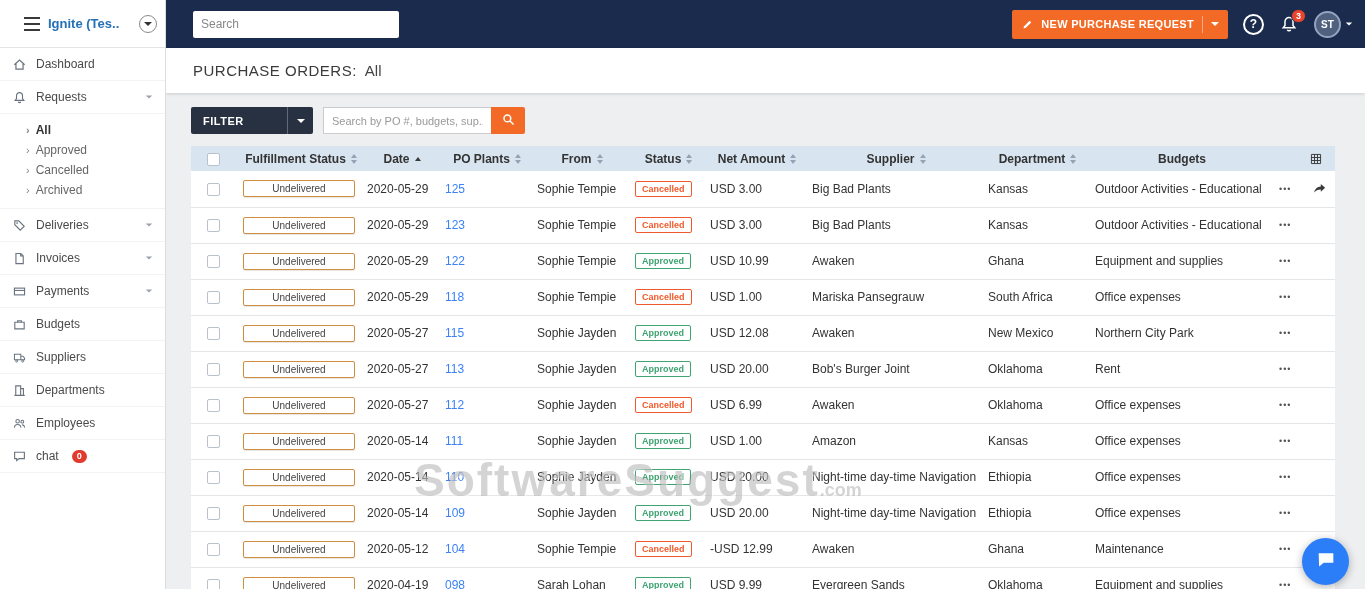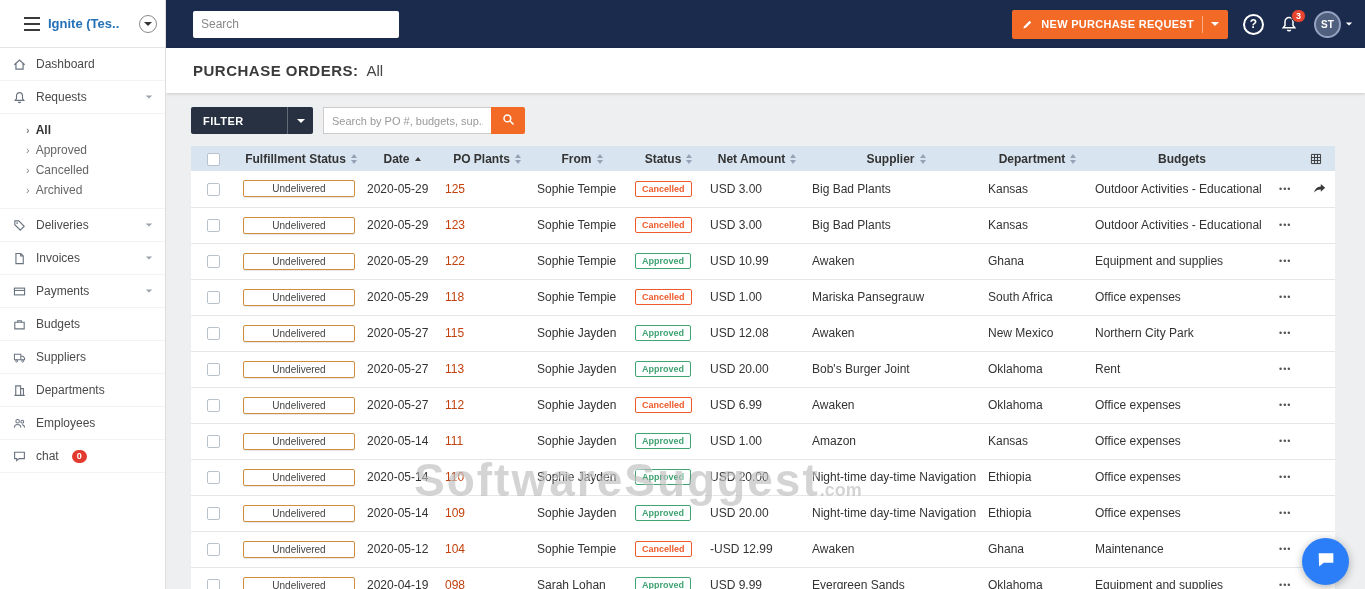--- a/index.html
+++ b/index.html
@@ -40,21 +40,21 @@
   .btn-new .caret { color:#fff; }
   .icon-help { width:21px; height:21px; border:2px solid #fff; border-radius:50%; color:#fff; font-size:12px; font-weight:bold; display:flex; align-items:center; justify-content:center; cursor:pointer; }
   .bell-wrap { position:relative; width:20px; height:20px; color:#fff; cursor:pointer; }
   .bell-wrap svg { width:20px; height:20px; }
   .bell-badge { position:absolute; top:-5px; right:-7px; background:#e8442e; color:#fff; font-size:9px; font-weight:bold; border-radius:8px; padding:1px 4px; border:1px solid #1b2b4d; }
   .avatar-wrap { display:flex; align-items:center; gap:4px; cursor:pointer; color:#fff; }
   .avatar { width:27px; height:27px; border-radius:50%; background:#4f617f; border:2px solid #93a3c0; color:#fff; font-size:10px; font-weight:bold; display:flex; align-items:center; justify-content:center; }
   .avatar-wrap .caret { transform:scale(.8); }
 
   .page-header { height:45px; flex:0 0 45px; background:#fff; display:flex; align-items:center; padding-left:27px; gap:8px; box-shadow:0 1px 3px rgba(0,0,0,.15); z-index:3; }
-  .page-title { font-size:15px; font-weight:bold; letter-spacing:.5px; color:#3a3a3a; }
+  .page-title { font-size:15px; font-weight:normal; letter-spacing:.5px; color:#3a3a3a; }
   .page-subtitle { font-size:15px; color:#444; }
 
   .content { flex:1; background:#edeff1; padding:14px 30px 0 25px; position:relative; overflow:hidden; }
   .toolbar { display:flex; align-items:flex-start; margin-bottom:12px; }
   .btn-dark { background:#273142; color:#fff; height:27px; width:122px; display:flex; align-items:center; border:none; cursor:pointer; font-family:inherit; border-radius:2px; }
   .btn-dark .bd-lb { flex:1; text-align:left; padding-left:12px; font-size:11px; font-weight:bold; letter-spacing:.5px; }
   .btn-dark .bd-caret { width:26px; height:100%; display:flex; align-items:center; justify-content:center; border-left:1px solid rgba(255,255,255,.28); color:#fff; }
   .search-group { display:flex; margin-left:10px; }
   .tbl-search { width:168px; height:27px; border:1px solid #ccc; border-right:none; padding:0 8px; font-size:11px; font-family:inherit; color:#333; }
   .tbl-search::placeholder { color:#999; }
@@ -68,21 +68,21 @@
   th.th-cb, td.td-cb { text-align:center; padding-left:0; }
   th.th-ic { text-align:right; padding-right:12px; }
   th.th-ic svg { width:14px; height:14px; color:#3a3a3a; vertical-align:middle; }
   .sort { display:inline-flex; flex-direction:column; margin-left:5px; vertical-align:middle; }
   .t-up { width:0; height:0; border-left:3.5px solid transparent; border-right:3.5px solid transparent; border-bottom:4px solid #93a3b5; display:block; margin-bottom:2px; }
   .t-dn { width:0; height:0; border-left:3.5px solid transparent; border-right:3.5px solid transparent; border-top:4px solid #93a3b5; display:block; }
   .sort.asc .t-up { border-bottom-color:#3a3a3a; margin-bottom:0; }
   tbody td { background:#fff; height:36px; border-bottom:1px solid #e4e7ea; padding-left:8px; white-space:nowrap; overflow:hidden; text-overflow:ellipsis; }
   .cb { display:inline-block; width:13px; height:13px; border:1px solid #b9c2cc; background:#fff; border-radius:2px; vertical-align:middle; cursor:pointer; }
   .fulfill { display:inline-block; width:112px; text-align:center; border:1px solid #d08f3f; background:#fff; font-size:10px; color:#444; padding:2px 0; border-radius:2px; box-shadow:0 1px 1px rgba(0,0,0,.1); cursor:pointer; }
-  .po-link { color:#c2410c; cursor:pointer; text-decoration:none; }
+  .po-link { color:#3b82f6; cursor:pointer; text-decoration:none; }
   .badge { display:inline-block; min-width:52px; text-align:center; font-size:9px; font-weight:bold; padding:2px 6px; border-radius:2px; background:#fff; }
   .badge.approved { color:#3fa372; border:1px solid #3fa372; }
   .badge.cancelled { color:#f05a2a; border:1px solid #f05a2a; }
   td.td-act { padding-left:10px; }
   .act-cell { display:flex; align-items:center; }
   .dots { color:#555; font-size:9px; letter-spacing:1px; cursor:pointer; }
   .share { margin-left:auto; padding-right:8px; color:#3a3a3a; cursor:pointer; display:flex; }
   .share svg { width:15px; height:15px; }
 
   

